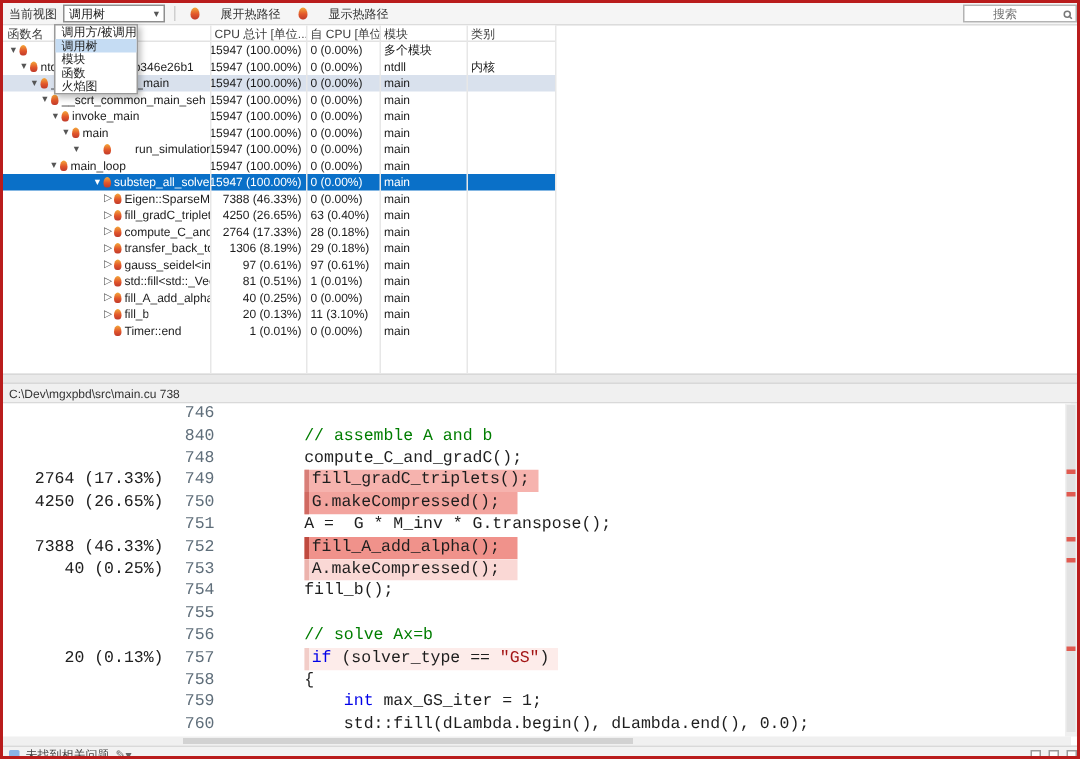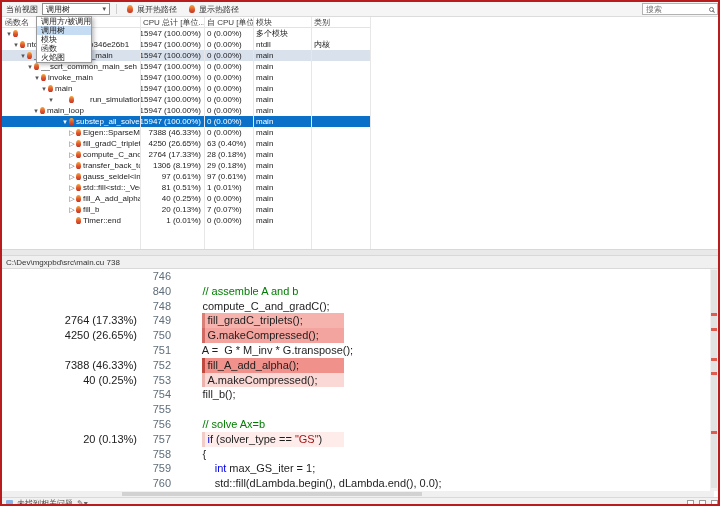--- a/index.html
+++ b/index.html
@@ -16,33 +16,33 @@
     display: flex; align-items: center; gap: 4px; padding: 0 4px;
     font-size: 8px; color: #333;
   }
   .combo {
     width: 68px; height: 12px; background: #fff; border: 1px solid #8f8f8f;
     display: flex; align-items: center; justify-content: space-between;
     padding: 0 3px; font-size: 8px; color: #222;
   }
   .combo .chev { font-size: 7px; color: #555; }
   .tb-sep { width: 1px; height: 10px; background: #cfcfcf; margin: 0 2px; }
-  .tb-btn { display: flex; align-items: center; gap: 4px; padding: 1px 4px; color: #333; cursor: default; }
+  .tb-btn { display: flex; align-items: center; gap: 14px; padding: 1px 4px; color: #333; cursor: default; }
   .flame {
     display: inline-block; width: 6px; height: 8px;
     background: linear-gradient(180deg, #f4a83a 0%, #e2572b 55%, #c03a2b 100%);
     border-radius: 50% 50% 42% 42% / 60% 60% 40% 40%;
   }
   .search {
     margin-left: auto; width: 76px; height: 12px; border: 1px solid #b3b3b3;
     background: #fff; display: flex; align-items: center; padding: 0 3px; gap: 2px;
   }
   .search input {
     border: none; outline: none; flex: 1; min-width: 0;
-    font-size: 8px; font-family: Liberation Sans, sans-serif; color: #333;
+    font-size: 8px; font-family: Liberation Sans, sans-serif; color: #333; margin-left: 16px;
   }
   .mag { width: 5px; height: 5px; border: 1px solid #777; border-radius: 50%; position: relative; flex: none; }
   .mag::after { content:""; position:absolute; width:3px; height:1px; background:#777; transform:rotate(45deg); right:-2px; bottom:-1px; }
   
   .dd {
     position: absolute; top: 14px; left: 34px; width: 56px; background: #fff;
     border: 1px solid #9a9a9a; box-shadow: 2px 2px 4px rgba(0,0,0,.25);
     z-index: 50; font-size: 8px;
   }
   .dd-item { height: 9px; line-height: 9px; padding-left: 4px; color: #222; overflow: hidden; white-space: nowrap; }
@@ -74,21 +74,21 @@
   .vl1 { left: 138px; } .vl2 { left: 202px; } .vl3 { left: 251px; } .vl4 { left: 309px; } .vl5 { left: 368px; }
   
   .splitter { position: absolute; top: 247px; left: 0; width: 720px; height: 7px;
     background: #e9e9e9; border-top: 1px solid #d8d8d8; border-bottom: 1px solid #d8d8d8; }
   .file-header { position: absolute; top: 254px; left: 0; width: 720px; height: 13px;
     background: #f0f0f0; border-bottom: 1px solid #d9d9d9;
     font-size: 8px; color: #333; line-height: 13px; padding-left: 4px; }
   
   .code { position: absolute; top: 267px; left: 0; width: 712px; height: 222px; background: #fff; overflow: hidden; }
   .code-line { display: flex; height: 14.8px; line-height: 14.8px; white-space: pre;
-    font-family: Liberation Sans, sans-serif; font-size: 11px; margin-left: 28px; }
+    font-family: Liberation Mono, monospace; font-size: 11px; }
   .gutter { width: 112px; text-align: right; padding-right: 5px; color: #202020; flex: none; }
   .lineno { width: 36px; text-align: right; padding-right: 7px; color: #5f6e7a; flex: none; }
   .ctext { flex: 1; color: #1e1e1e; overflow: hidden; }
   .heat { display: inline-block; min-width: 142px; padding: 0 6px 0 2px; }
   .seg-plain { color: #1e1e1e; }
   .seg-comment { color: #007d00; }
   .seg-keyword { color: #0000e8; }
   .seg-string { color: #a31515; }
   
   .vscroll { position: absolute; right: 0; top: 267px; width: 8px; height: 222px; background: #f0f0f0; }
@@ -316,21 +316,21 @@
         <div class="cell cell-module">main</div>
         <div class="cell cell-category"></div>
       </div>
       <div class="tree-row">
         <div class="cell cell-name" style="padding-left: 66px;">
           <span class="arrow">▷</span>
           <span class="flame"></span>
           <span class="fn-label">fill_b</span>
         </div>
         <div class="cell cell-total">20 (0.13%)</div>
-        <div class="cell cell-self">7 (0.07%)</div>
+        <div class="cell cell-self">11 (3.10%)</div>
         <div class="cell cell-module">main</div>
         <div class="cell cell-category"></div>
       </div>
       <div class="tree-row">
         <div class="cell cell-name" style="padding-left: 66px;">
           <span class="arrow"></span>
           <span class="flame"></span>
           <span class="fn-label">Timer::end</span>
         </div>
         <div class="cell cell-total">1 (0.01%)</div>

